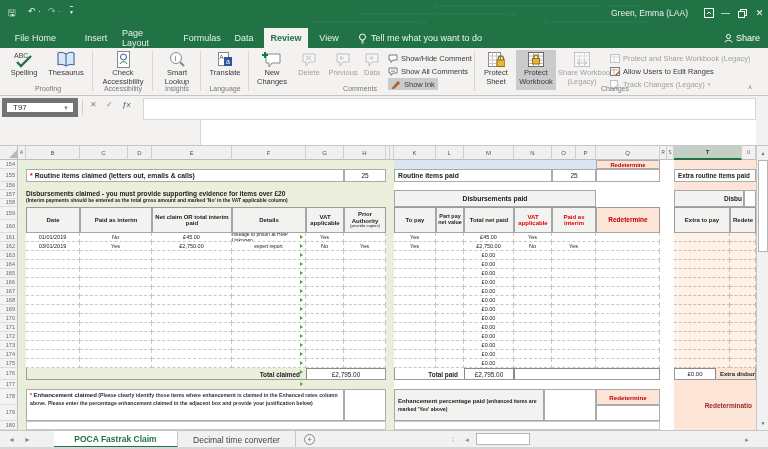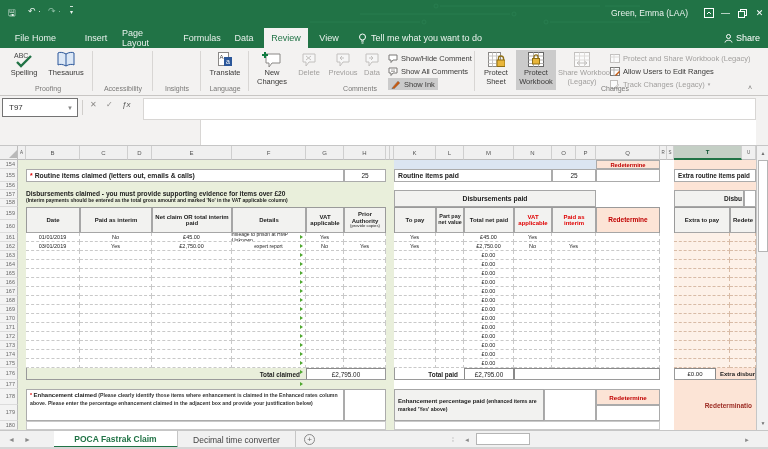--- a/index.html
+++ b/index.html
@@ -9,37 +9,37 @@
   
   #titlebar{position:absolute;left:0;top:0;width:768px;height:28px;background:#217346;color:#fff;}
   .qa{position:absolute;top:6px;font-size:9px;color:#eaf3ee;}
   .qa.dim{color:#8fbfa6;}
   #wintitle{position:absolute;left:120px;right:160px;top:8px;text-align:center;font-size:9px;color:#fff;white-space:nowrap;overflow:hidden;}
   #tb-user{position:absolute;right:80px;top:8px;font-size:8.5px;color:#eaf3ee;}
   .winbtn{position:absolute;top:0;width:17px;height:26px;display:flex;align-items:center;justify-content:center;color:#fff;font-size:9px;}
   
   #menubar{position:absolute;left:0;top:28px;width:768px;height:20px;background:#217346;}
   .mtab{position:absolute;top:0;height:20px;display:flex;align-items:center;justify-content:center;color:#e8f1ec;font-size:9px;padding:0 4px;}
-  .mtab.active{background:#f3f2f1;color:#217346;font-weight:normal;}
+  .mtab.active{background:#f3f2f1;color:#217346;font-weight:bold;}
   #tellme{position:absolute;left:358px;top:0;height:20px;display:flex;align-items:center;gap:4px;color:#eef5f1;font-size:9px;}
   #share{position:absolute;right:8px;top:0;height:20px;display:flex;align-items:center;gap:3px;color:#fff;font-size:9px;}
   
   #ribbon{position:absolute;left:0;top:48px;width:768px;height:48px;background:#f3f2f1;border-bottom:1px solid #c8c6c4;}
   .rsep{position:absolute;top:3px;width:1px;height:40px;background:#d8d6d4;}
   .rbtn{position:absolute;top:2px;height:40px;text-align:center;cursor:default;}
   .ricon{height:18px;display:flex;align-items:flex-end;justify-content:center;}
   .rlbl{font-size:7.5px;color:#3b3a39;line-height:1.2;white-space:nowrap;}
   .rlbl.dis{color:#a19f9d;}
   .sbtn{position:absolute;height:12px;display:flex;align-items:center;gap:3px;font-size:7.5px;color:#3b3a39;white-space:nowrap;}
   .sbtn.dis{color:#a19f9d;}
   .sbtn.hl,.rbtn.hl{background:#cbcbcb;}
   .rgl{position:absolute;top:37px;font-size:7px;color:#7a7977;text-align:center;}
   
   #fbar{position:absolute;left:0;top:96px;width:768px;height:24px;background:#f3f2f1;}
-  #namebox{position:absolute;left:2px;top:2px;width:76px;height:19px;background:#fff;border:1px solid #737373;font-size:8px;color:#333;display:flex;align-items:center;padding-left:6px;}
+  #namebox{position:absolute;left:2px;top:2px;width:76px;height:19px;background:#fff;border:5px solid #737373;font-size:8px;color:#333;display:flex;align-items:center;padding-left:6px;}
   #namebox .dd{position:absolute;right:4px;font-size:6px;color:#888;}
   .fbtn{position:absolute;top:4px;font-size:8px;color:#8a8886;}
   #finput{position:absolute;left:143px;top:2px;width:613px;height:22px;background:#fff;border:1px solid #d8d6d4;font-size:8px;color:#222;padding-left:4px;}
   #subbar{position:absolute;left:0;top:120px;width:768px;height:26px;background:#f3f2f1;border-bottom:1px solid #c6c6c6;}
   #subwhite{position:absolute;left:200px;top:0;width:556px;height:25px;background:#fff;border-left:1px solid #d8d6d4;}
   
   #grid{position:absolute;left:0;top:146px;width:768px;height:284px;background:#fff;overflow:hidden;}
   .colhdr{position:absolute;top:0;height:14px;background:#f0f0f0;border-right:1px solid #cfcfcf;border-bottom:1px solid #bdbdbd;font-size:6px;color:#555;display:flex;align-items:center;justify-content:center;}
   .colsel{background:#c4cfc5;border-bottom:2px solid #217346;color:#0f5132;font-weight:bold;}
   .rowhdr{position:absolute;left:0;width:18px;background:#f3f3f3;border-right:1px solid #bdbdbd;border-bottom:1px solid #dcdcdc;font-size:5.5px;color:#666;text-align:right;padding-right:2px;}
@@ -149,22 +149,44 @@
       <div class="ricon">
         <svg width="22" height="17">
             <text x="1" y="7" font-size="7" fill="#444">ABC</text>
             <path d="M4 11 l4 4 l10 -10" stroke="#217346" stroke-width="2.4" fill="none"></path>
           </svg>
       </div>
       <div class="rlbl">Spelling</div>
     </div>
     <div class="rsep" style="left:92px"></div>
 
+    <div class="rbtn" style="left:96px;width:54px">
+      <div class="ricon">
+        <svg width="15" height="17">
+            <rect x="1.5" y="0.5" width="12" height="16" fill="#fff" stroke="#8a8886"></rect>
+            <circle cx="7.5" cy="6" r="3" fill="none" stroke="#2b579a"></circle>
+            <path d="M4 13 c1 -3 6 -3 7 0" fill="none" stroke="#217346"></path>
+          </svg>
+      </div>
+      <div class="rlbl">Check</div>
+      <div class="rlbl">Accessibility</div>
+    </div>
     <div class="rsep" style="left:152px"></div>
 
+    <div class="rbtn" style="left:156px;width:42px">
+      <div class="ricon">
+        <svg width="16" height="17">
+            <circle cx="7" cy="7" r="5.5" fill="#fff" stroke="#8a8886"></circle>
+            <line x1="11" y1="11" x2="15" y2="15" stroke="#8a8886" stroke-width="2"></line>
+            <text x="5.5" y="9.5" font-size="7" fill="#2b579a">i</text>
+          </svg>
+      </div>
+      <div class="rlbl">Smart</div>
+      <div class="rlbl">Lookup</div>
+    </div>
     <div class="rsep" style="left:200px"></div>
 
     <div class="rbtn" style="left:204px;width:42px">
       <div class="ricon">
         <svg width="16" height="17">
             <rect x="1.5" y="1.5" width="10" height="13" fill="#fff" stroke="#8a8886"></rect>
             <rect x="7" y="6" width="8" height="9" fill="#2b579a"></rect>
             <text x="9" y="13" font-size="7" fill="#fff">a</text>
             <text x="2.5" y="8" font-size="6" fill="#444">A</text>
           </svg>

